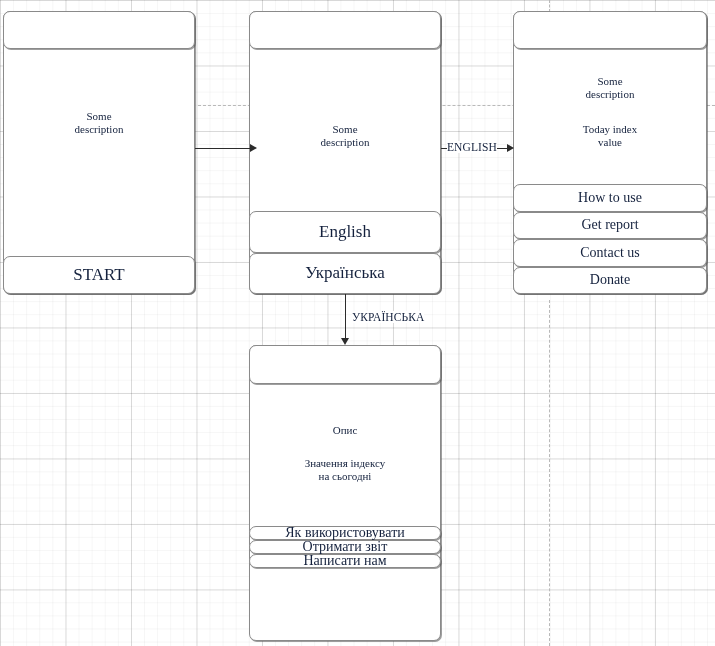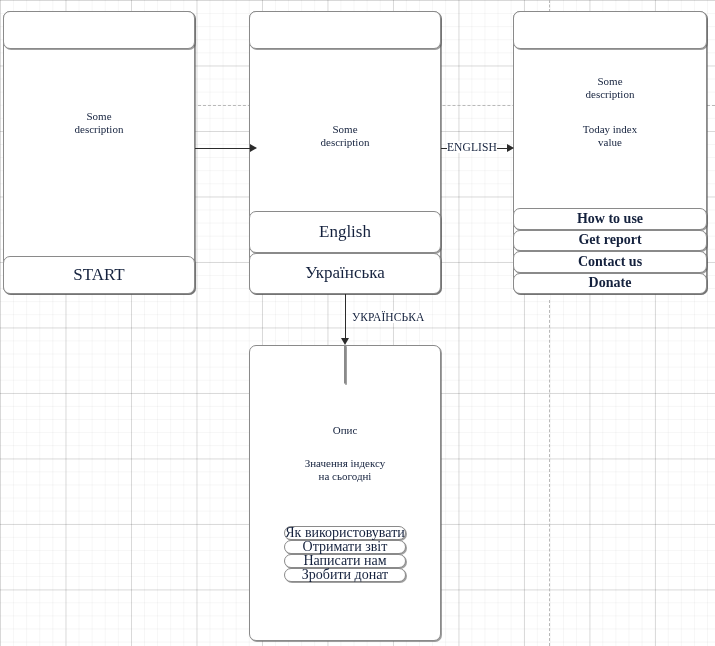--- a/index.html
+++ b/index.html
@@ -105,25 +105,25 @@
   #card-lang .card-header { height: 38px; }
   #card-lang .card-body { padding-top: 74px; }
   #card-lang .card-footer { height: 83px; }
   #card-lang .menu-btn { height: 42px; font-size: 17px; }
 
   
   #card-en { left: 513px; top: 11px; width: 194px; height: 283px; }
   #card-en .card-header { height: 38px; }
   #card-en .card-body { padding-top: 26px; }
   #card-en .card-body .body-text + .body-text { margin-top: 22px; }
-  #card-en .card-footer { height: 86px; font-weight: bold; }
+  #card-en .card-footer { height: 110px; }
   #card-en .menu-btn { height: 27.5px; font-size: 14px; }
 
   
-  #card-ua { left: 249px; top: 345px; width: 192px; height: 296px; align-items: center; }
+  #card-ua { left: 249px; top: 345px; width: 192px; height: 296px; }
   #card-ua .card-header { height: 39px; }
   #card-ua .card-body { padding-top: 40px; }
   #card-ua .card-body .body-text + .body-text { margin-top: 20px; }
   #card-ua .card-footer { height: 115px; }
   #card-ua .menu-btn { height: 14px; font-size: 14px; }
 
   
   .conn-line-h {
     position: absolute;
     height: 0;
@@ -209,21 +209,20 @@
     <div class="card-header"></div>
     <div class="card-body">
       <div class="body-text">Опис</div>
       <div class="body-text">Значення індексу
 на сьогодні</div>
     </div>
     <div class="card-footer">
       <div class="menu-btn">Як використовувати</div>
       <div class="menu-btn">Отримати звіт</div>
       <div class="menu-btn">Написати нам</div>
-      <div class="menu-btn">Зробити донат</div>
     </div>
   </div>
 
   <div class="conn-line-h" style="left:195px; top:148px; width:55px;"></div>
   <div class="arrow-right" style="left:250px; top:144px;"></div>
 
   <div class="conn-line-h" style="left:441px; top:148px; width:66px;"></div>
   <div class="arrow-right" style="left:507px; top:144px;"></div>
   <div class="edge-label" style="left:447px; top:141px;">ENGLISH</div>
 

